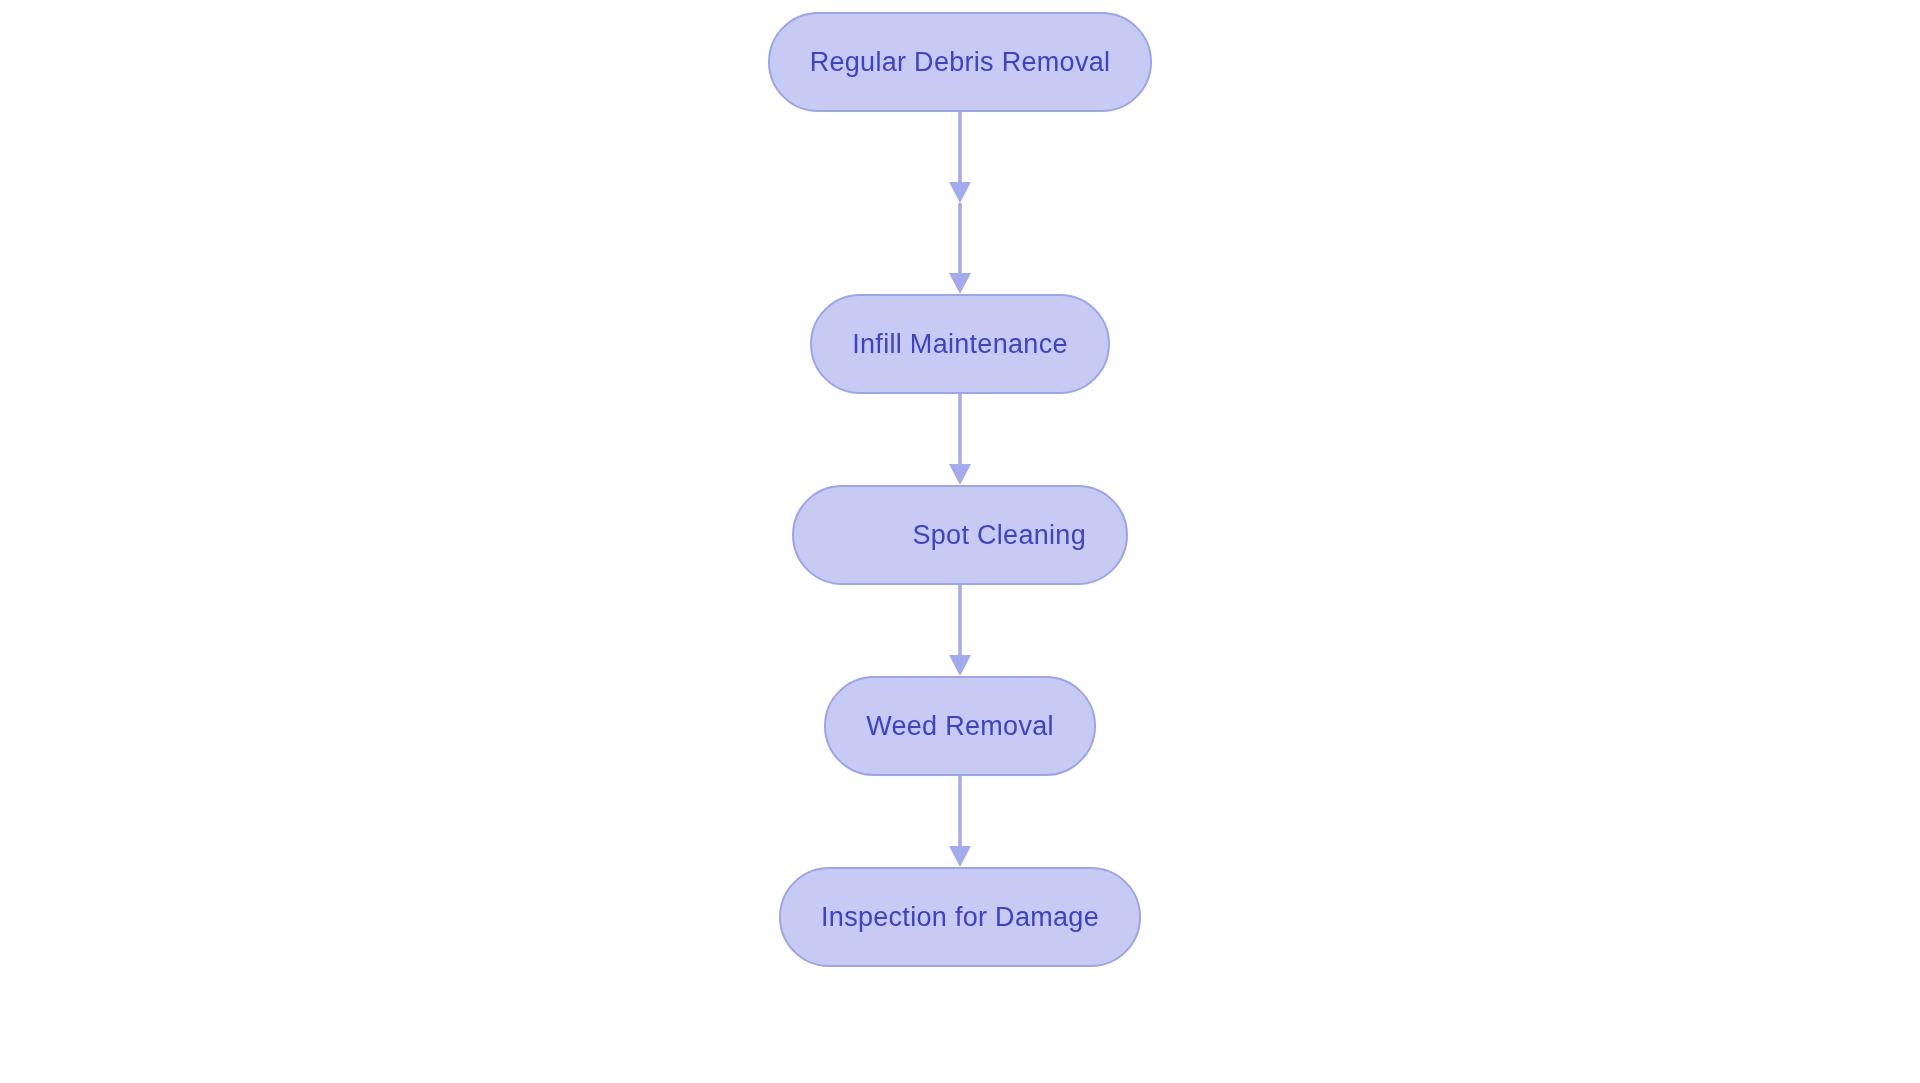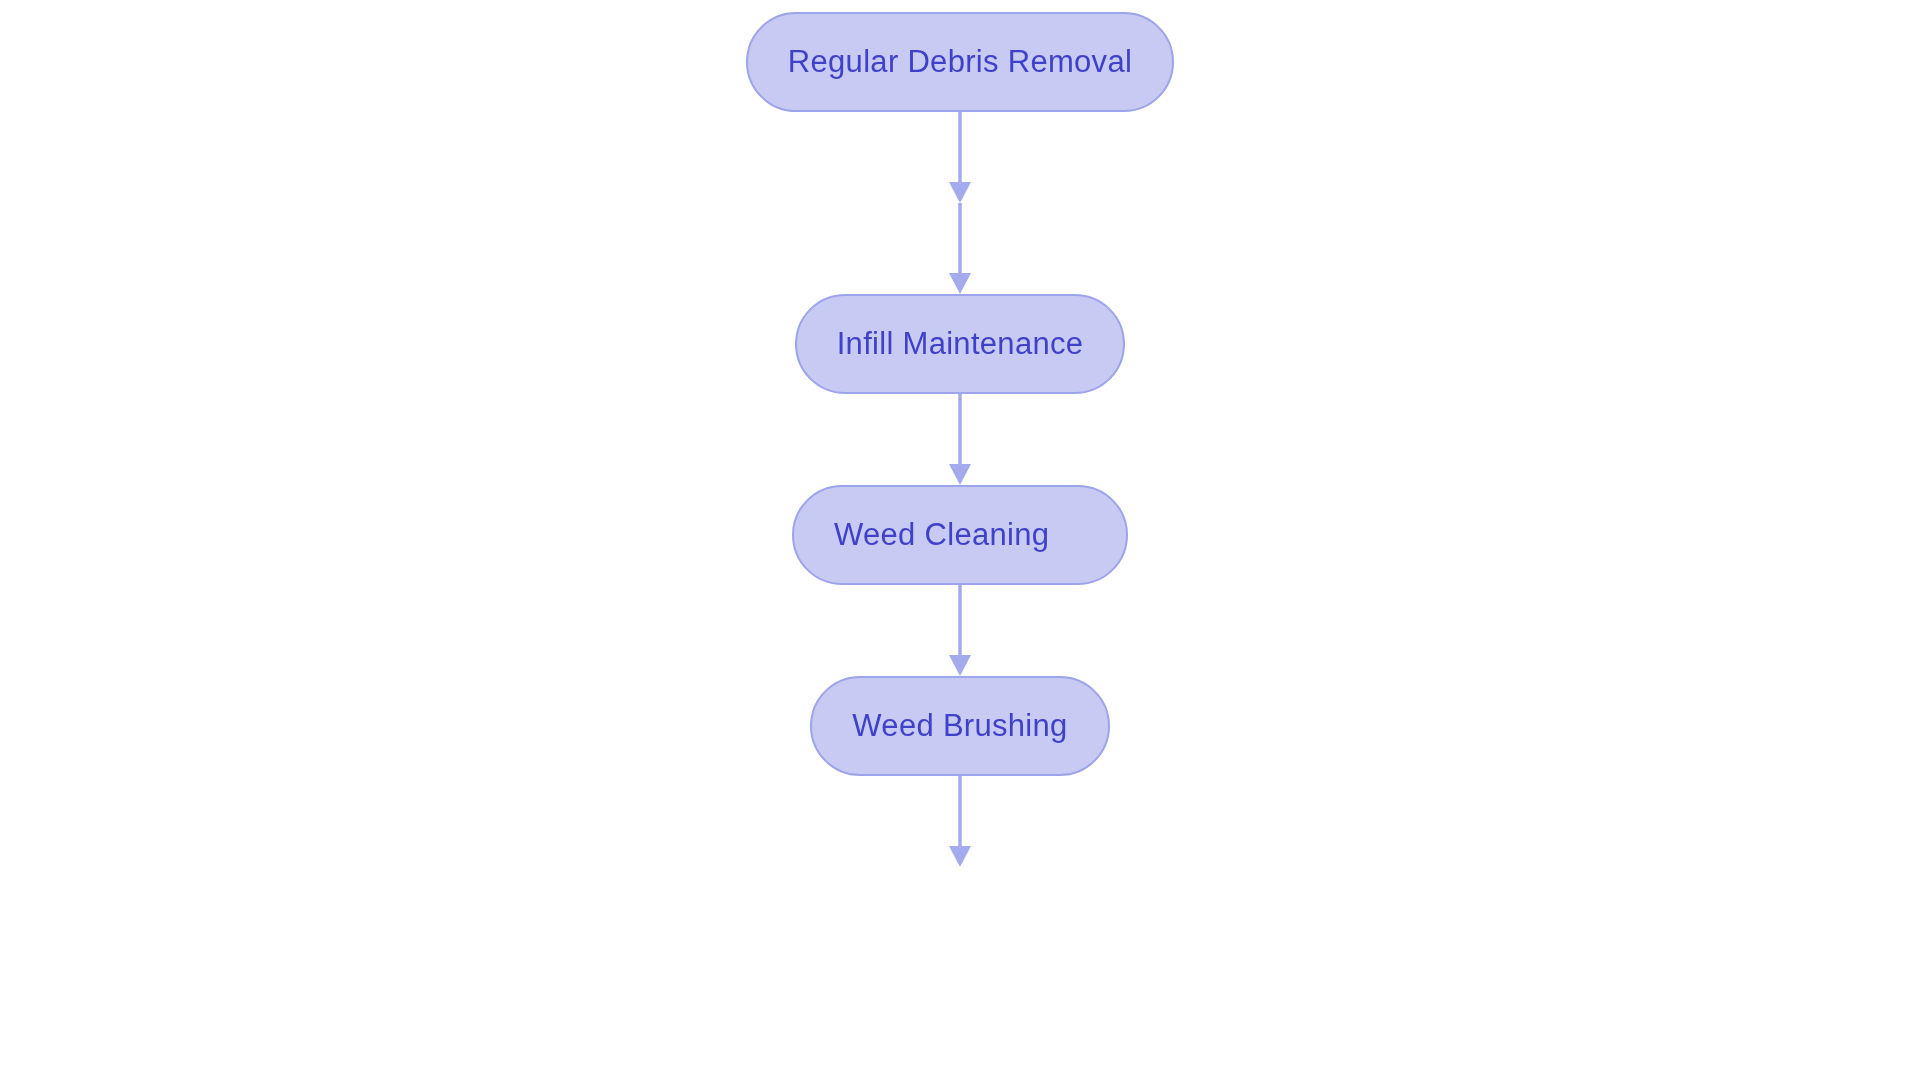--- a/index.html
+++ b/index.html
@@ -28,22 +28,22 @@
     padding-top: 12px;
   }
   .node {
     height: 100px;
     border-radius: 50px;
     background: var(--node-fill);
     border: 2px solid var(--node-border);
     color: var(--node-text);
     display: flex;
     align-items: center;
-    justify-content: flex-start;
-    font-size: 31px;
+    justify-content: flex-end;
+    font-size: 27px;
     letter-spacing: 0.3px;
     padding: 0 40px;
     flex: 0 0 auto;
   }
   
   .node:nth-of-type(1) { min-width: 338px; }
   .node:nth-of-type(2) { min-width: 290px; }
   .node:nth-of-type(3) { min-width: 280px; }
   .node:nth-of-type(4) { min-width: 234px; }
   .node:nth-of-type(5) { min-width: 230px; margin-top: 24px; }
@@ -87,35 +87,38 @@
   </div>
 
   <div class="arrow">
     <svg viewBox="0 0 28 91">
       <line class="stem" x1="14" y1="0" x2="14" y2="72"></line>
       <polygon class="head" points="3,70 25,70 14,91"></polygon>
     </svg>
   </div>
 
   <div class="node">
-    <span>Weed Cleaning</span>
+    <span>Spot Cleaning</span>
   </div>
 
   <div class="arrow">
     <svg viewBox="0 0 28 91">
       <line class="stem" x1="14" y1="0" x2="14" y2="72"></line>
       <polygon class="head" points="3,70 25,70 14,91"></polygon>
     </svg>
   </div>
 
   <div class="node">
-    <span>Weed Brushing</span>
+    <span>Weed Removal</span>
   </div>
 
   <div class="arrow">
     <svg viewBox="0 0 28 91">
       <line class="stem" x1="14" y1="0" x2="14" y2="72"></line>
       <polygon class="head" points="3,70 25,70 14,91"></polygon>
     </svg>
   </div>
 
+  <div class="node">
+    <span>Inspection for Damage</span>
+  </div>
 
 </div>
 
 </body></html>

